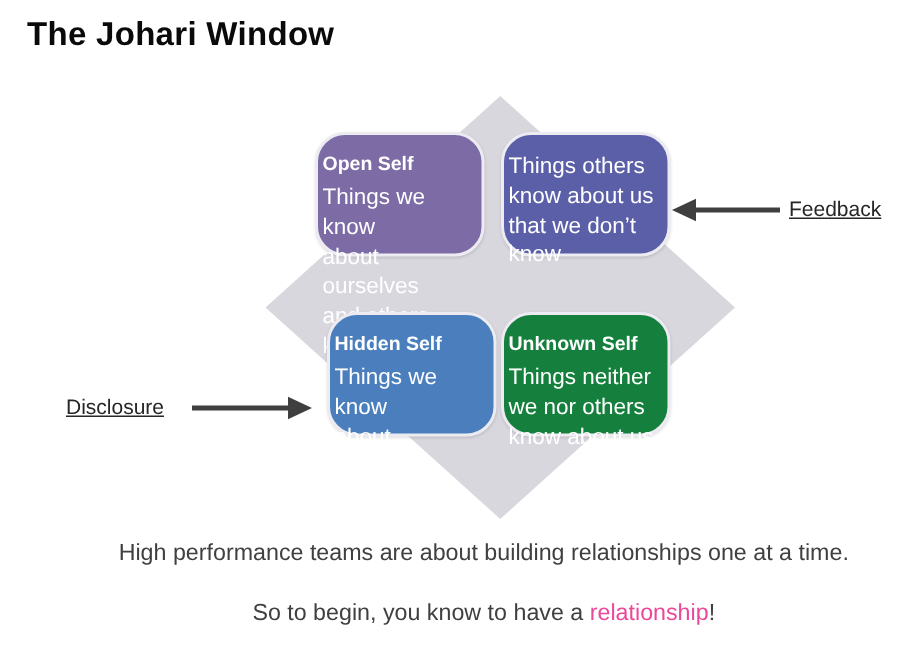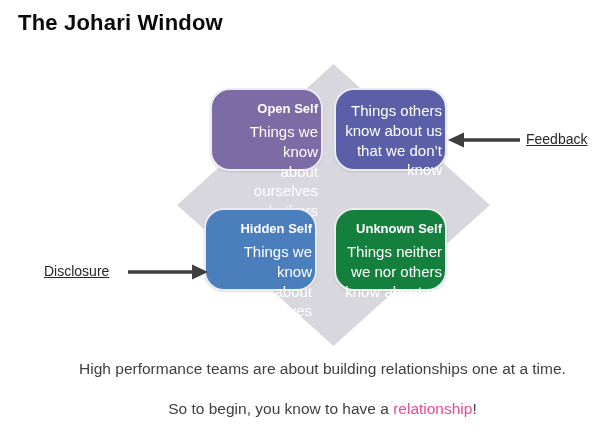--- a/index.html
+++ b/index.html
@@ -12,26 +12,26 @@
     font-size:22px;font-weight:bold;color:#0a0a0a;letter-spacing:.2px;text-align:right;
   }
   .diamond{
     position:absolute;left:177px;top:64px;width:313px;height:282px;
     clip-path:polygon(50% 0%,100% 50%,50% 100%,0% 50%);
     background:#d8d7de;
   }
   .quad{
     position:absolute;width:113px;height:83px;box-sizing:border-box;
     border:2.5px solid #edebf2;border-radius:20px;
-    color:#ffffff;text-align:right;padding:11px 3px 4px 3px;
+    color:#ffffff;text-align:left;padding:11px 3px 4px 3px;
     box-shadow:0 1px 2px rgba(0,0,0,0.12);
   }
   .q-tl{left:210px;top:88px;}
   .q-tr{left:334px;top:88px;}
-  .q-bl{left:204px;top:208px;}
+  .q-bl{left:218px;top:208px;}
   .q-br{left:334px;top:208px;}
   .q-head{font-size:13px;font-weight:bold;margin-bottom:6px;}
   .q-body{font-size:15px;line-height:1.32;white-space:pre-line;}
   .arrow{position:absolute;}
   .arrow svg{display:block;}
   .arrow-label{
     position:absolute;font-size:14px;color:#262626;white-space:nowrap;text-decoration:underline;
   }
   .feedback-arrow{left:448px;top:131px;}
   .feedback-label{left:526px;top:131px;}

